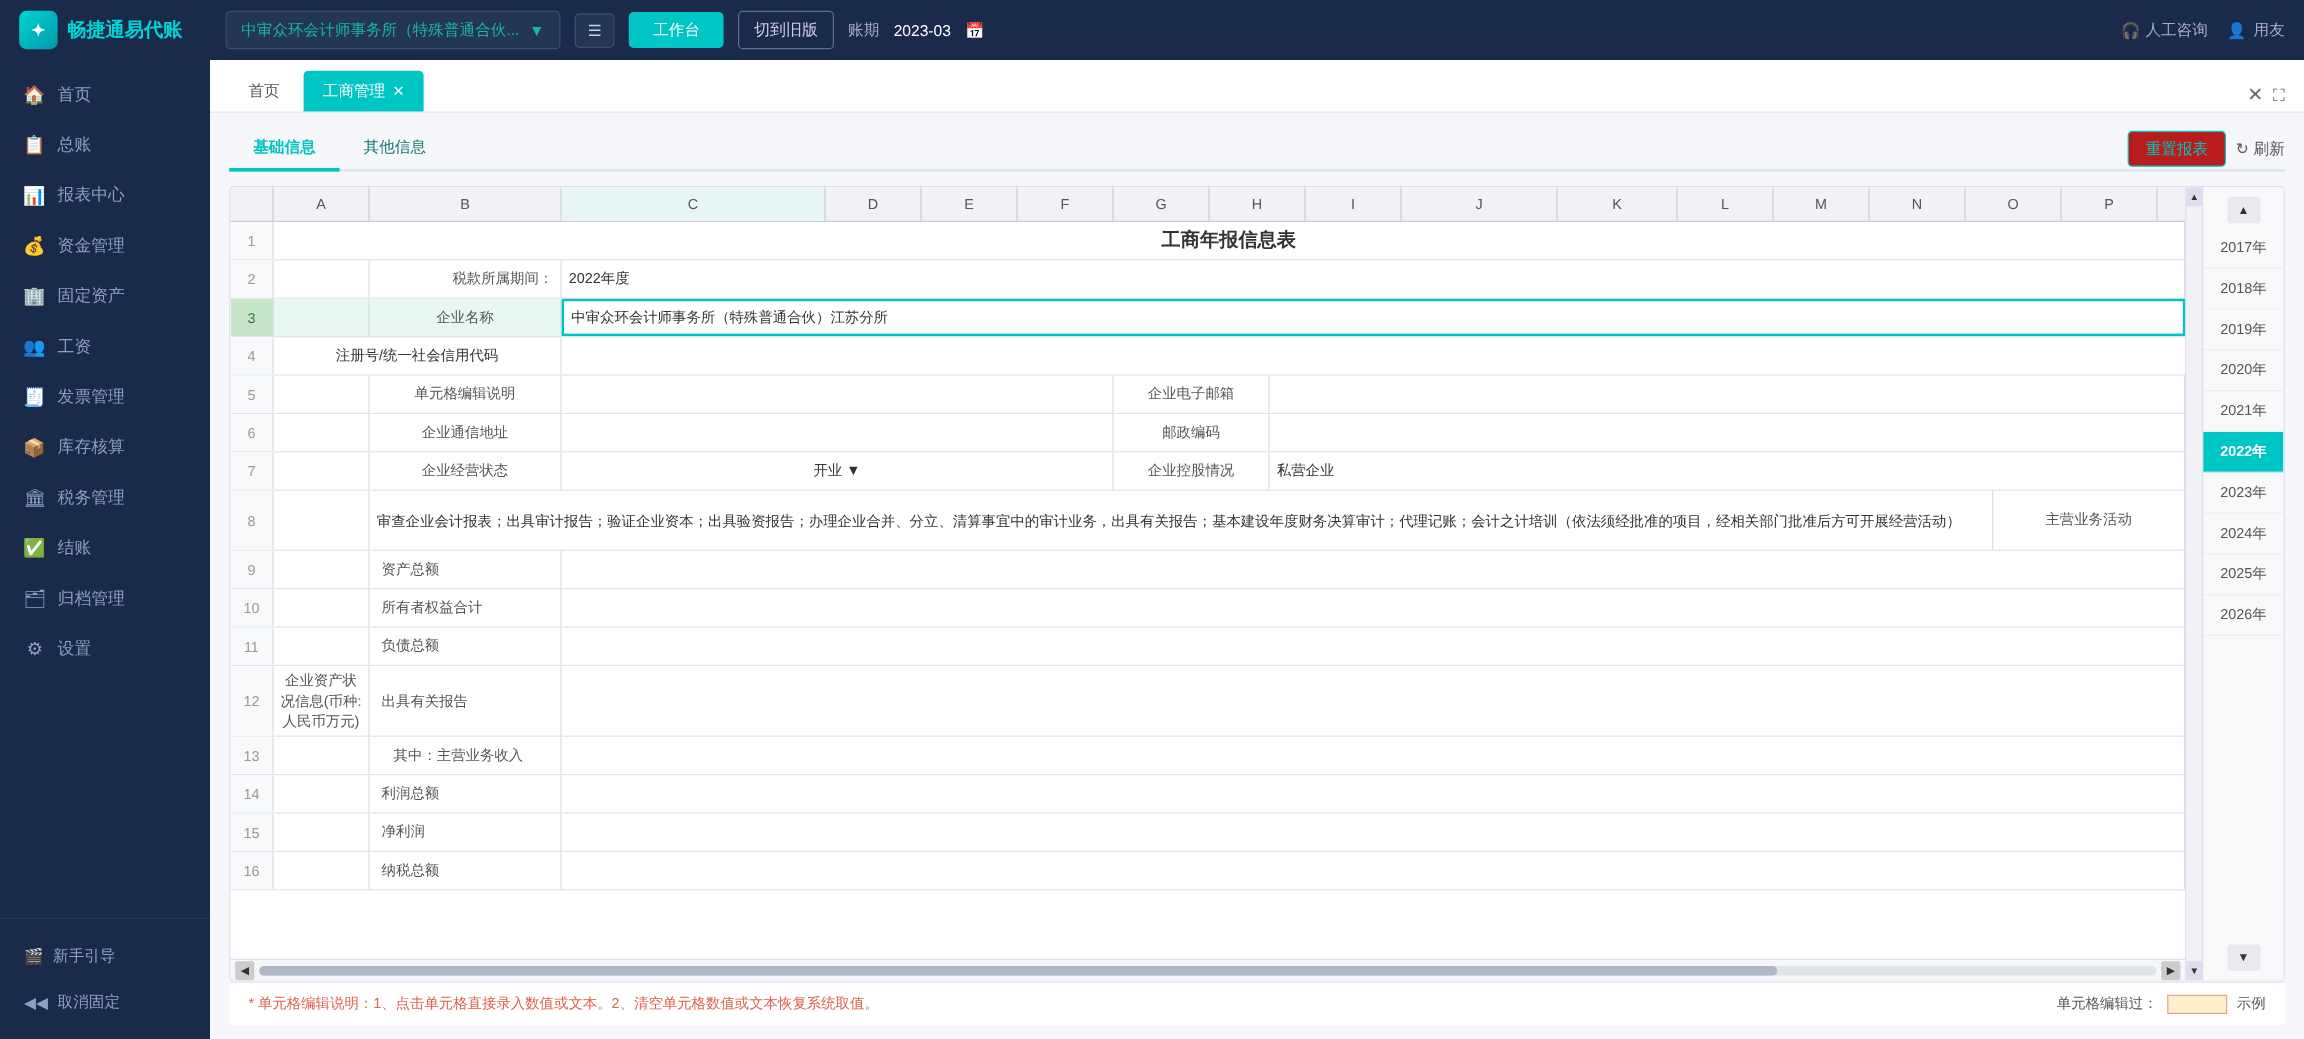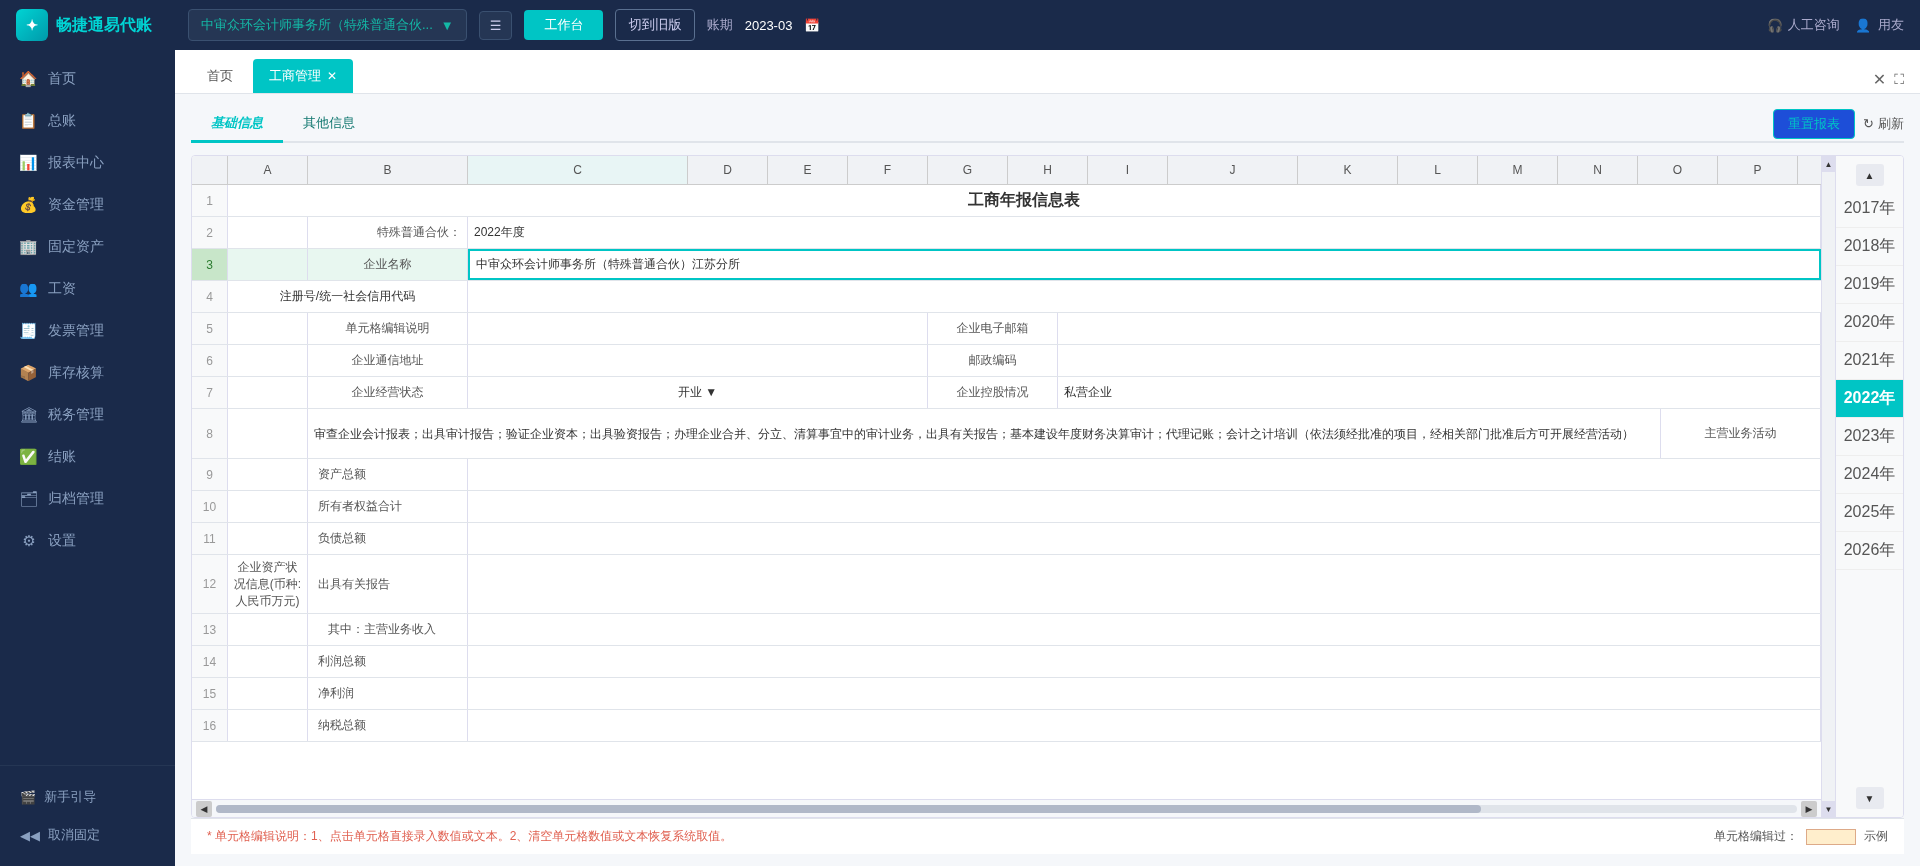--- a/index.html
+++ b/index.html
@@ -40,23 +40,23 @@
     .tab-item.active { background: #00c5c5; color: white; }
     .tab-item.home { color: #555; }
     .tab-close { font-size: 12px; cursor: pointer; }
 
     
     .page-content { flex: 1; overflow: hidden; display: flex; flex-direction: column; padding: 12px 16px; }
 
     
     .sub-tab-bar { display: flex; align-items: center; border-bottom: 2px solid #e0e4ea; margin-bottom: 12px; gap: 0; }
     .sub-tab { padding: 8px 20px; cursor: pointer; font-size: 13px; color: #0f766e; border-bottom: 3px solid transparent; margin-bottom: -2px; }
-    .sub-tab.active { color: #00c5c5; border-bottom: 3px solid #00c5c5; font-weight: bold; font-style: italic; }
+    .sub-tab.active { color: #00c5c5; border-bottom: 3px solid #00c5c5; font-weight: bold; }
     .sub-tab-actions { margin-left: auto; display: flex; gap: 8px; }
-    .reset-btn { border: 1px solid #00c5c5; color: #00c5c5; background: #1d4ed8; border-radius: 4px; padding: 5px 14px; cursor: pointer; font-size: 13px; }
+    .reset-btn { border: 1px solid #00c5c5; color: #00c5c5; background: #b91c1c; border-radius: 4px; padding: 5px 14px; cursor: pointer; font-size: 13px; }
     .refresh-btn { border: none; background: none; color: #555; cursor: pointer; font-size: 13px; display: flex; align-items: center; gap: 4px; }
 
     
     .spreadsheet-wrapper { flex: 1; overflow: hidden; display: flex; border: 1px solid #dde; border-radius: 4px; background: #fff; }
     .spreadsheet-main { flex: 1; overflow: hidden; display: flex; flex-direction: column; }
 
     
     .col-header-row { display: flex; background: #f0f2f5; border-bottom: 1px solid #ccc; flex-shrink: 0; }
     .row-num-header { width: 36px; min-width: 36px; height: 28px; border-right: 1px solid #ccc; display: flex; align-items: center; justify-content: center; font-size: 11px; color: #999; }
     .col-header { height: 28px; border-right: 1px solid #ccc; display: flex; align-items: center; justify-content: center; font-size: 12px; color: #555; font-weight: 500; }
@@ -73,21 +73,21 @@
     
     .h-scroll-bar { height: 18px; background: #f5f7fa; border-top: 1px solid #dde; display: flex; align-items: center; padding: 0 4px; flex-shrink: 0; }
     .h-scroll-btn { width: 16px; height: 16px; background: #ccc; display: flex; align-items: center; justify-content: center; cursor: pointer; font-size: 9px; border-radius: 2px; }
     .h-scroll-track { flex: 1; height: 8px; background: #e0e4ea; border-radius: 4px; margin: 0 4px; position: relative; }
     .h-scroll-thumb { width: 80%; height: 100%; background: #b0b8c8; border-radius: 4px; }
 
     
     .year-panel { width: 68px; background: #f8f9fa; border-left: 1px solid #dde; display: flex; flex-direction: column; overflow-y: auto; flex-shrink: 0; }
     .year-panel-header { display: flex; flex-direction: column; align-items: center; gap: 2px; padding: 8px 4px 4px; }
     .year-arrow { width: 28px; height: 22px; background: #e8eaf0; border-radius: 3px; display: flex; align-items: center; justify-content: center; cursor: pointer; font-size: 10px; }
-    .year-item { padding: 8px 4px; text-align: center; cursor: pointer; font-size: 16px; color: #555; border-bottom: 1px solid #eee; }
+    .year-item { padding: 8px 4px; text-align: center; cursor: pointer; font-size: 12px; color: #555; border-bottom: 1px solid #eee; }
     .year-item.active { background: #00c5c5; color: white; font-weight: bold; }
 
     
     .outer-scroll { width: 14px; background: #f0f2f5; border-left: 1px solid #dde; display: flex; flex-direction: column; flex-shrink: 0; }
     .scroll-btn { height: 16px; background: #dde; display: flex; align-items: center; justify-content: center; cursor: pointer; font-size: 8px; }
     .scroll-track { flex: 1; background: #f0f2f5; }
 
     
     .status-bar { height: 36px; background: #fff; border-top: 1px solid #e0e4ea; display: flex; align-items: center; padding: 0 16px; font-size: 12px; color: #e06050; flex-shrink: 0; gap: 8px; }
     .status-bar-right { margin-left: auto; display: flex; align-items: center; gap: 8px; color: #555; }
@@ -255,21 +255,21 @@
             <div class="table-row">
               <div class="row-num">1</div>
               <div class="cell merged-title" style="flex:1; min-width:1200px; font-size:16px; font-weight:bold;">
                 <span>工商年报信息表</span>
               </div>
             </div>
 
             <div class="table-row">
               <div class="row-num">2</div>
               <div class="cell label" style="width:80px;min-width:80px;"></div>
-              <div class="cell label" style="width:160px;min-width:160px; justify-content:flex-end; font-size:12px;">特殊普通合伙：</div>
+              <div class="cell label" style="width:160px;min-width:160px; justify-content:flex-end; font-size:12px;">税款所属期间：</div>
               <div class="cell" style="width:220px;min-width:220px; flex:1;">2022年度</div>
             </div>
 
             <div class="table-row selected">
               <div class="row-num" style="background:#c8e6c9; color:#2e7d32;">3</div>
               <div class="cell label" style="width:80px;min-width:80px;"></div>
               <div class="cell label" style="width:160px;min-width:160px;">企业名称</div>
               <div class="cell" style="flex:1; min-width:800px; border: 2px solid #00c5c5; background:#fff;">中审众环会计师事务所（特殊普通合伙）江苏分所</div>
             </div>
 

